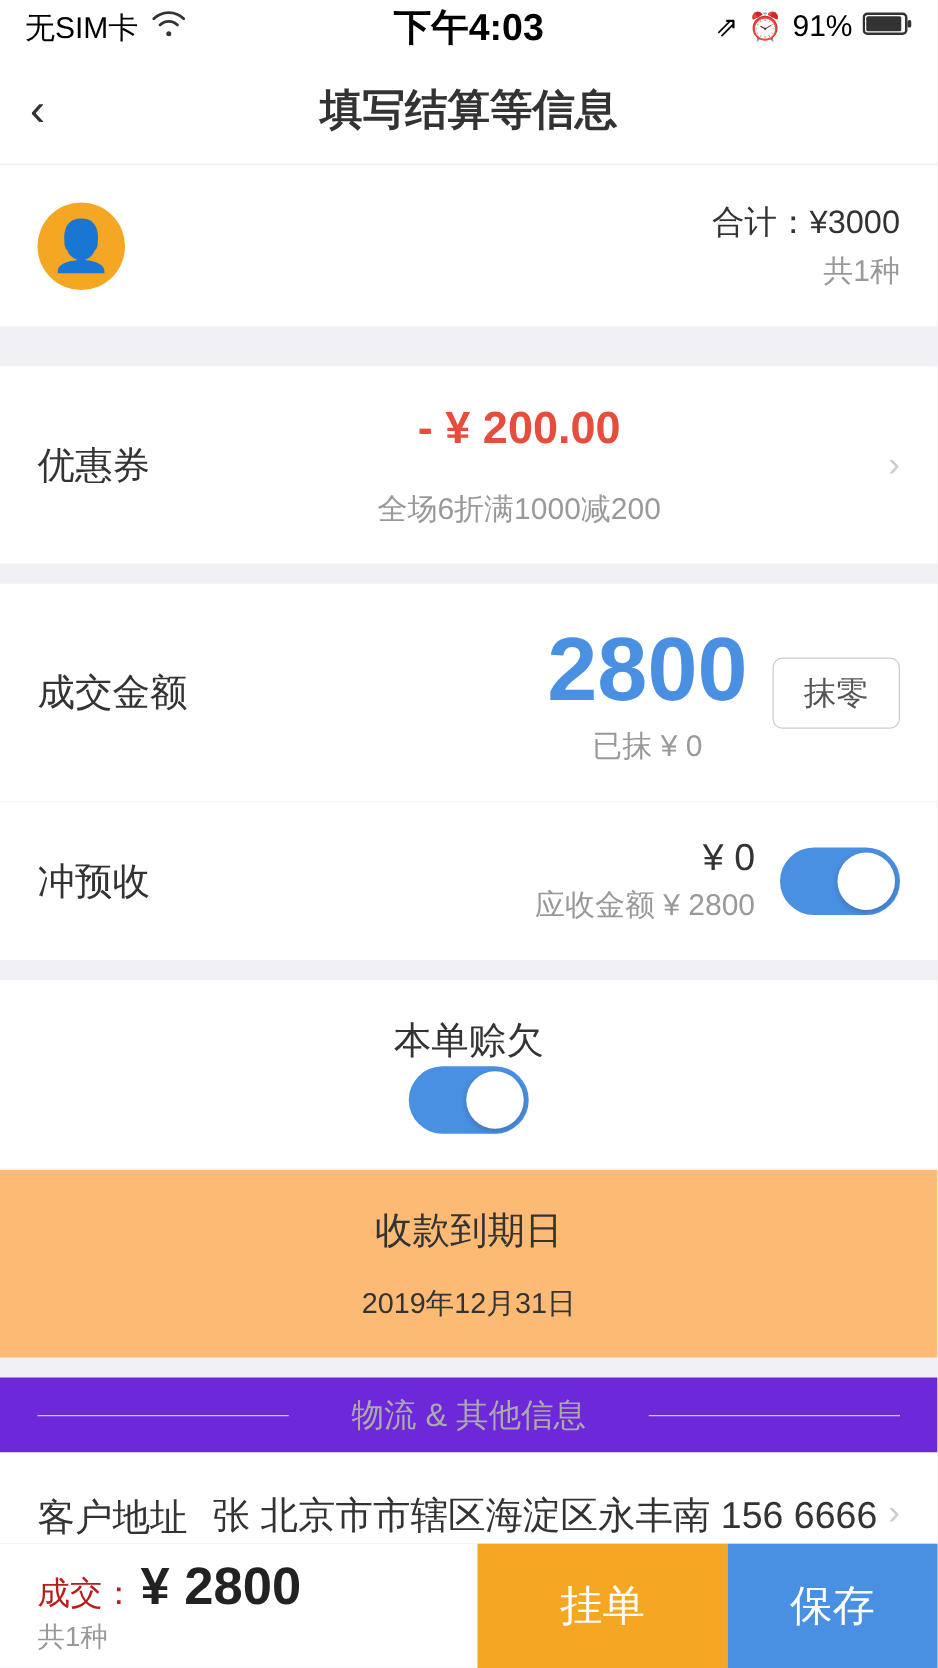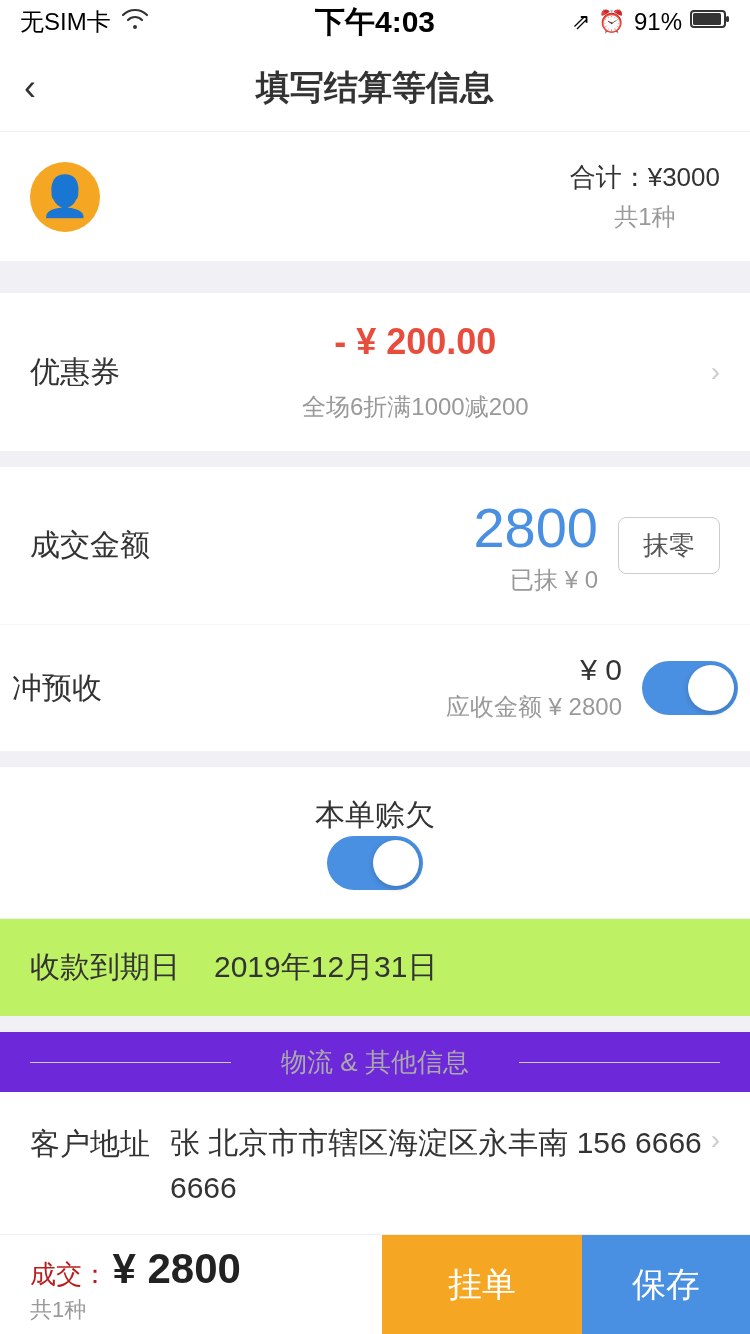--- a/index.html
+++ b/index.html
@@ -108,21 +108,21 @@
       font-size: 32px;
       font-weight: 600;
       color: #222;
     }
     .customer-debt {
       font-size: 24px;
       color: #999;
       margin-top: 6px;
     }
     .customer-right {
-      text-align: center;
+      text-align: right;
     }
     .total-label {
       font-size: 26px;
       color: #333;
     }
     .total-count {
       font-size: 24px;
       color: #999;
       margin-top: 6px;
     }
@@ -182,29 +182,29 @@
     .amount-label {
       font-size: 30px;
       color: #333;
     }
     .amount-right {
       display: flex;
       align-items: center;
       gap: 20px;
     }
     .amount-value-blue {
-      font-size: 56px;
-      font-weight: 400;
+      font-size: 72px;
+      font-weight: 700;
       color: #4a90e2;
     }
     .amount-sub {
       font-size: 24px;
       color: #999;
       margin-top: 4px;
-      text-align: right;
+      text-align: center;
     }
     .round-btn {
       border: 1px solid #ccc;
       border-radius: 8px;
       padding: 10px 24px;
       font-size: 26px;
       color: #555;
       background: #fff;
       cursor: pointer;
     }
@@ -226,21 +226,21 @@
       height: 46px;
       background: #fff;
       border-radius: 50%;
       top: 4px;
       right: 4px;
       box-shadow: 0 2px 6px rgba(0,0,0,0.2);
     }
 
     
     .precharge-row {
-      padding: 28px 12px;
+      padding: 28px 30px;
       display: flex;
       align-items: center;
       justify-content: space-between;
     }
     .precharge-right {
       display: flex;
       align-items: center;
       gap: 20px;
     }
     .precharge-values {
@@ -261,32 +261,33 @@
       background: #fff;
       padding: 28px 30px;
       display: flex;
       align-items: center;
       justify-content: space-between;
       flex-direction: column;
     }
 
     
     .duedate-row {
-      background: #bef264;
-      padding: 28px 30px;
-      display: flex;
-      align-items: center;
-      gap: 34px;
+      background: #fdba74;
+      padding: 28px 30px;
+      display: flex;
+      align-items: center;
+      gap: 22px;
+      flex-direction: column;
     }
     .duedate-label {
       font-size: 30px;
       color: #333;
     }
     .duedate-value {
-      font-size: 30px;
+      font-size: 23px;
       color: #333;
     }
 
     
     .logistics-divider {
       height: 60px;
       background: #6d28d9;
       display: flex;
       align-items: center;
       justify-content: center;

